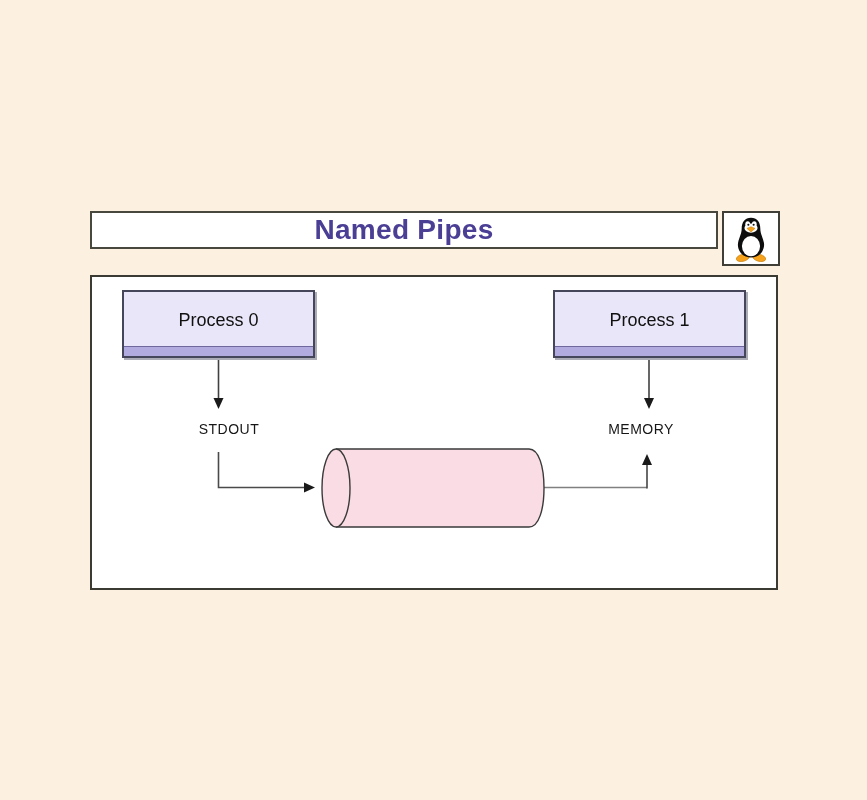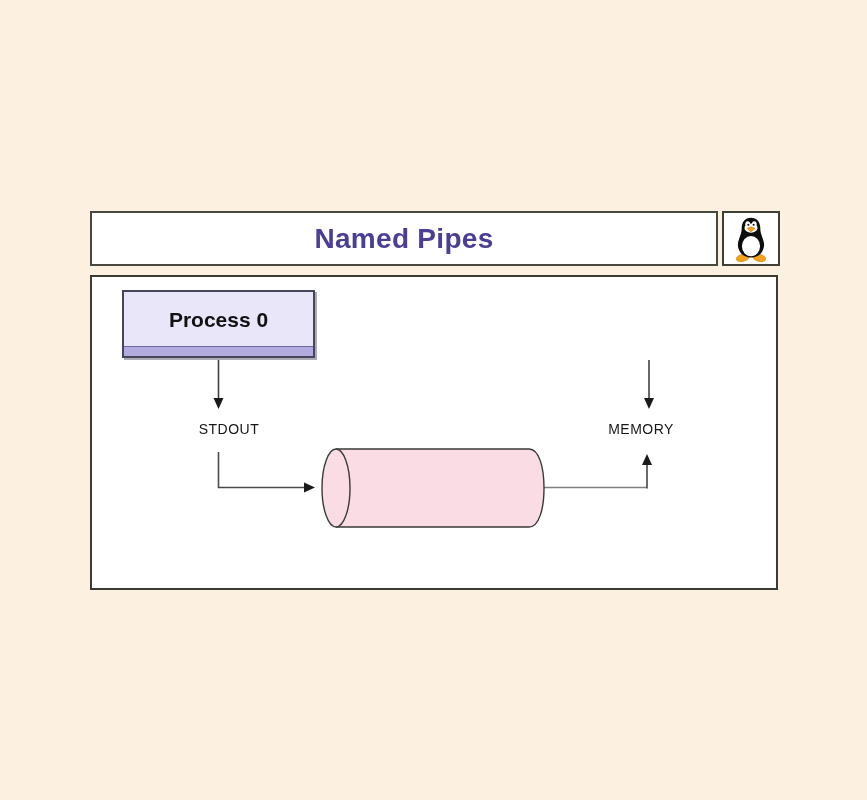--- a/index.html
+++ b/index.html
@@ -7,21 +7,21 @@
     width:867px;height:800px;
     background:#fcf1e0;
     font-family:"Liberation Sans", sans-serif;
     position:relative;
     overflow:hidden;
   }
   .stage{position:absolute;left:0;top:0;width:867px;height:800px;}
 
   
   .title-bar{
-    position:absolute;left:90px;top:211px;width:628px;height:55px;
+    position:absolute;left:90px;top:211px;width:628px;height:38px;
     box-sizing:border-box;background:#ffffff;border:2px solid #49483f;
     display:flex;align-items:center;justify-content:center;
   }
   .title-text{
     color:#4a3e95;font-size:28px;font-weight:bold;letter-spacing:0.3px;
   }
   .logo-box{
     position:absolute;left:722px;top:211px;width:58px;height:55px;
     box-sizing:border-box;background:#ffffff;border:2px solid #3f3e37;
     display:flex;align-items:center;justify-content:center;
@@ -39,21 +39,21 @@
     position:absolute;width:193px;height:68px;box-sizing:border-box;
     background:#e8e6f8;border:2px solid #46465a;
     box-shadow:2px 2px 0 rgba(70,70,95,0.45);
     display:flex;align-items:center;justify-content:center;
   }
   .process-box .strip{
     position:absolute;left:0;right:0;bottom:0;height:9px;
     background:#b2abdf;border-top:1px solid #6f689f;
   }
   .process-label{
-    font-size:21px;color:#111111;position:relative;top:-4px;font-weight:bold;
+    font-size:18px;color:#111111;position:relative;top:-4px;
   }
   .p0{left:30px;top:13px;}
   .p1{left:461px;top:13px;}
 
   
   .io-label{
     position:absolute;width:120px;text-align:center;
     font-size:14px;color:#161616;letter-spacing:0.5px;
   }
   .stdout{left:77px;top:144px;}
@@ -124,20 +124,24 @@
         <g>
           <path d="M244,172 H437 C447,172 452,190 452,211 C452,232 447,250 437,250 H244" stroke="#3a3a3a" stroke-width="1.4" fill="#fadce4"></path>
           <ellipse cx="244" cy="211" rx="14" ry="39" stroke="#3a3a3a" stroke-width="1.4" fill="#fadce4"></ellipse>
         </g>
       </svg>
 
       <div class="process-box p0">
         <span class="process-label">Process 0</span>
         <span class="strip"></span>
       </div>
+      <div class="process-box p1">
+        <span class="process-label">Process 1</span>
+        <span class="strip"></span>
+      </div>
 
       <div class="io-label stdout">STDOUT</div>
       <div class="io-label stdin">MEMORY</div>
 
     </div>
   </div>
 
 </div>
 
 </body></html>

